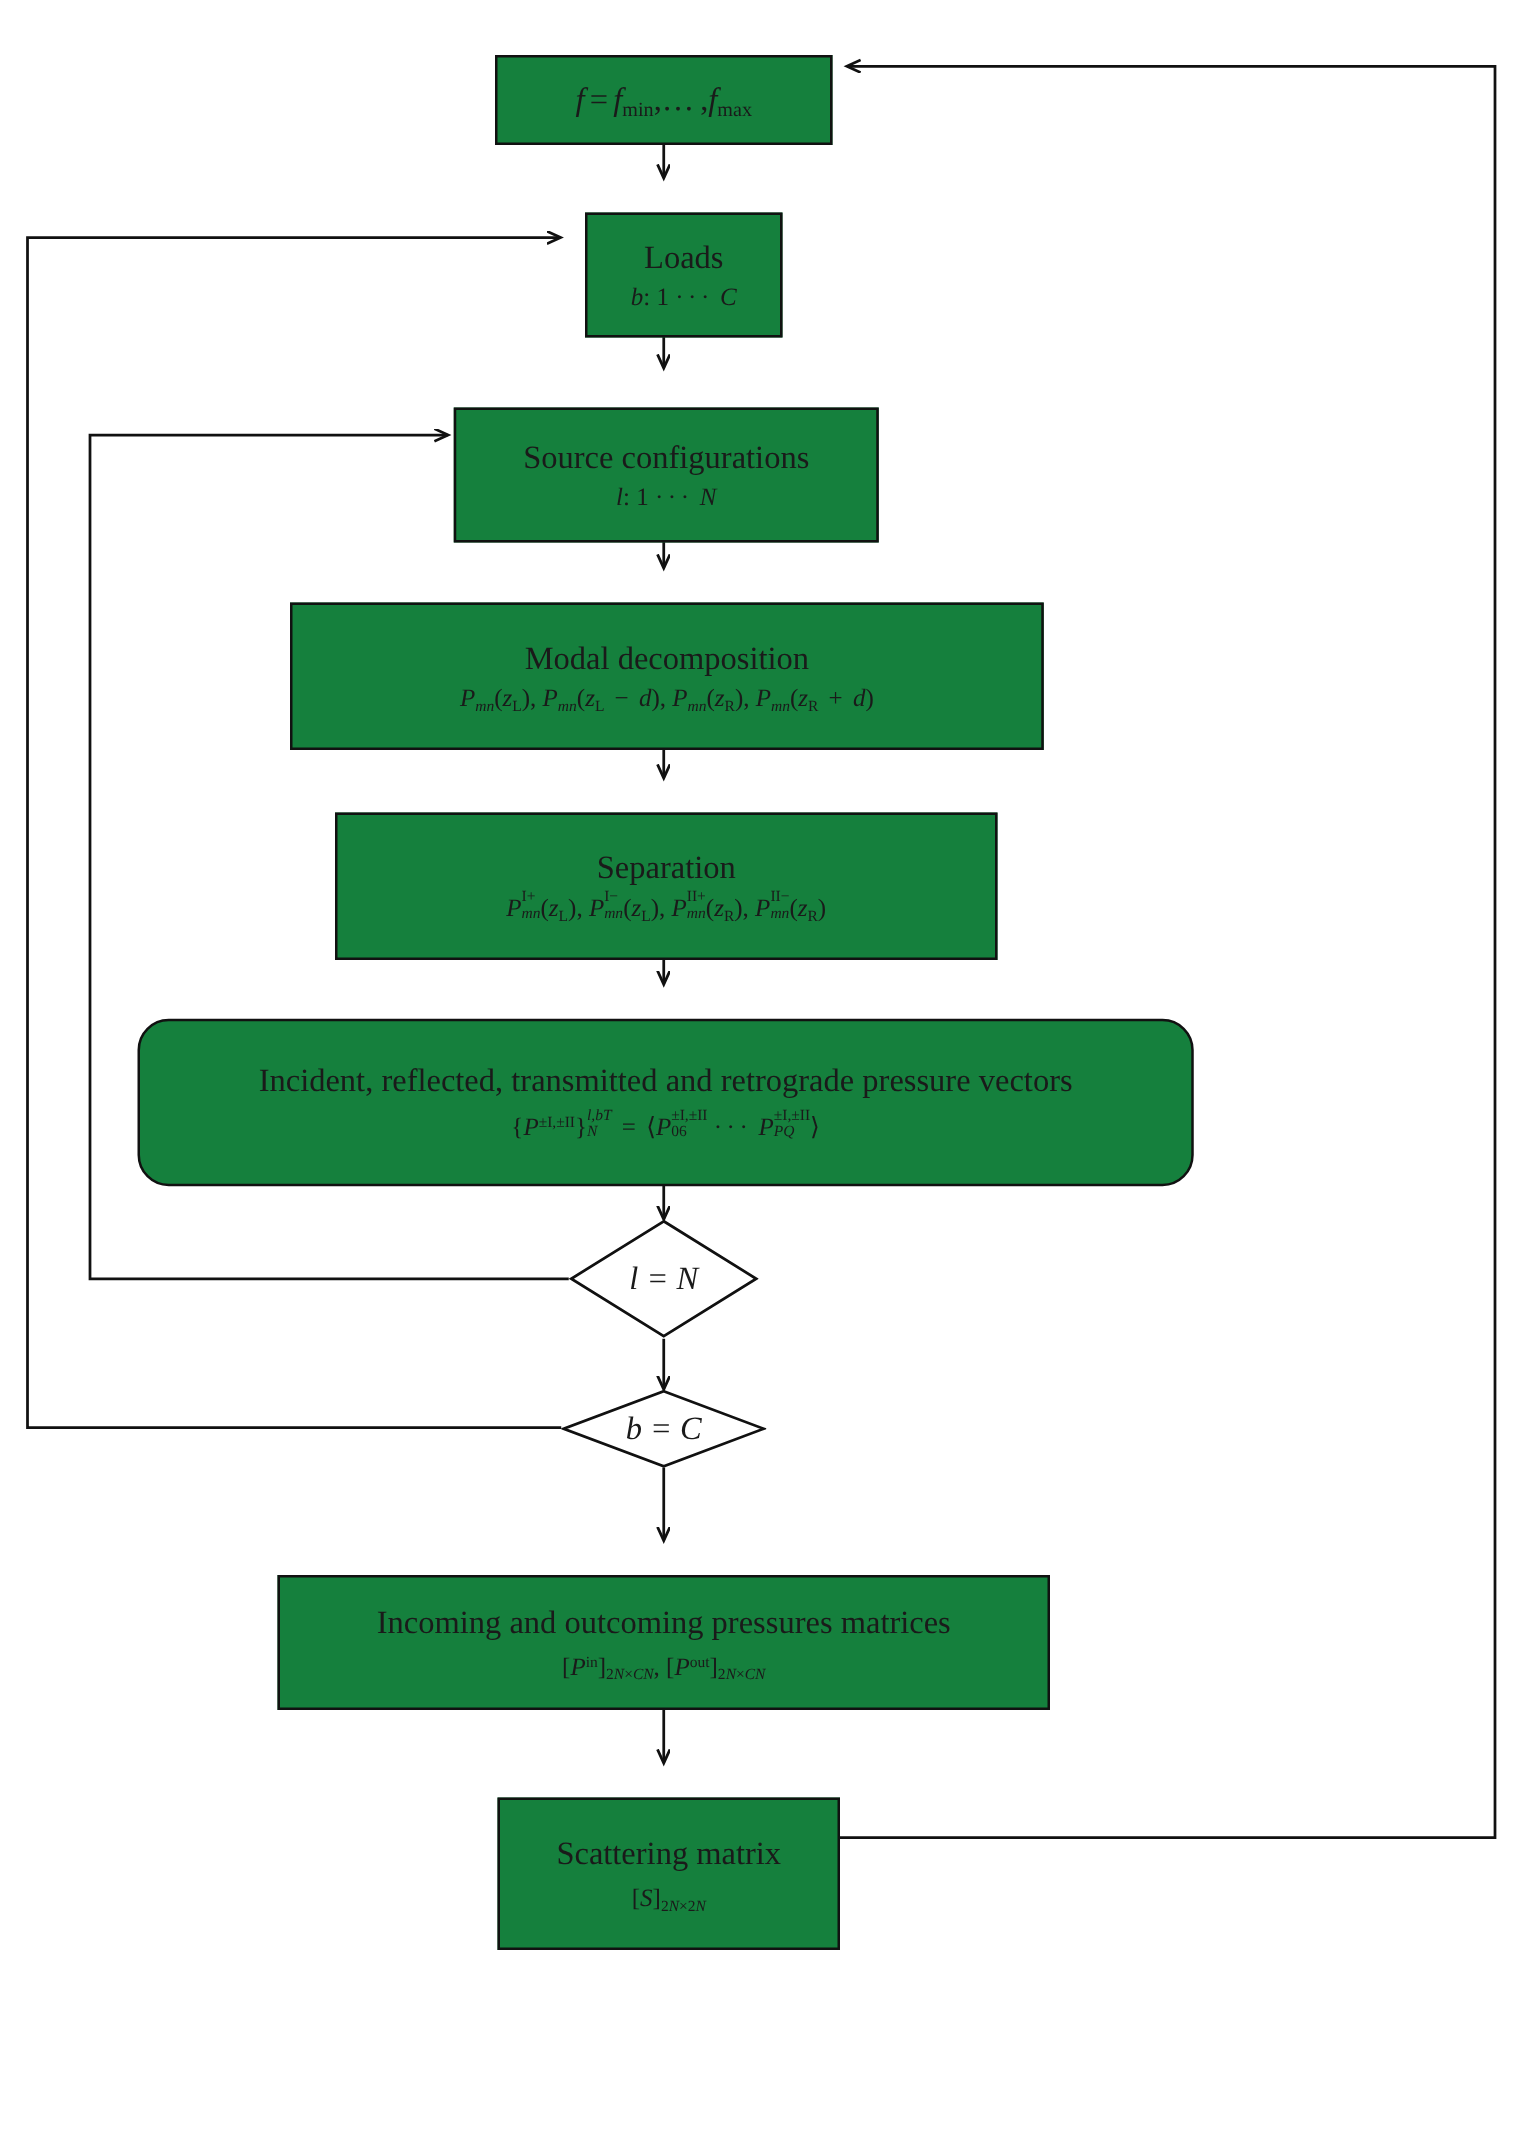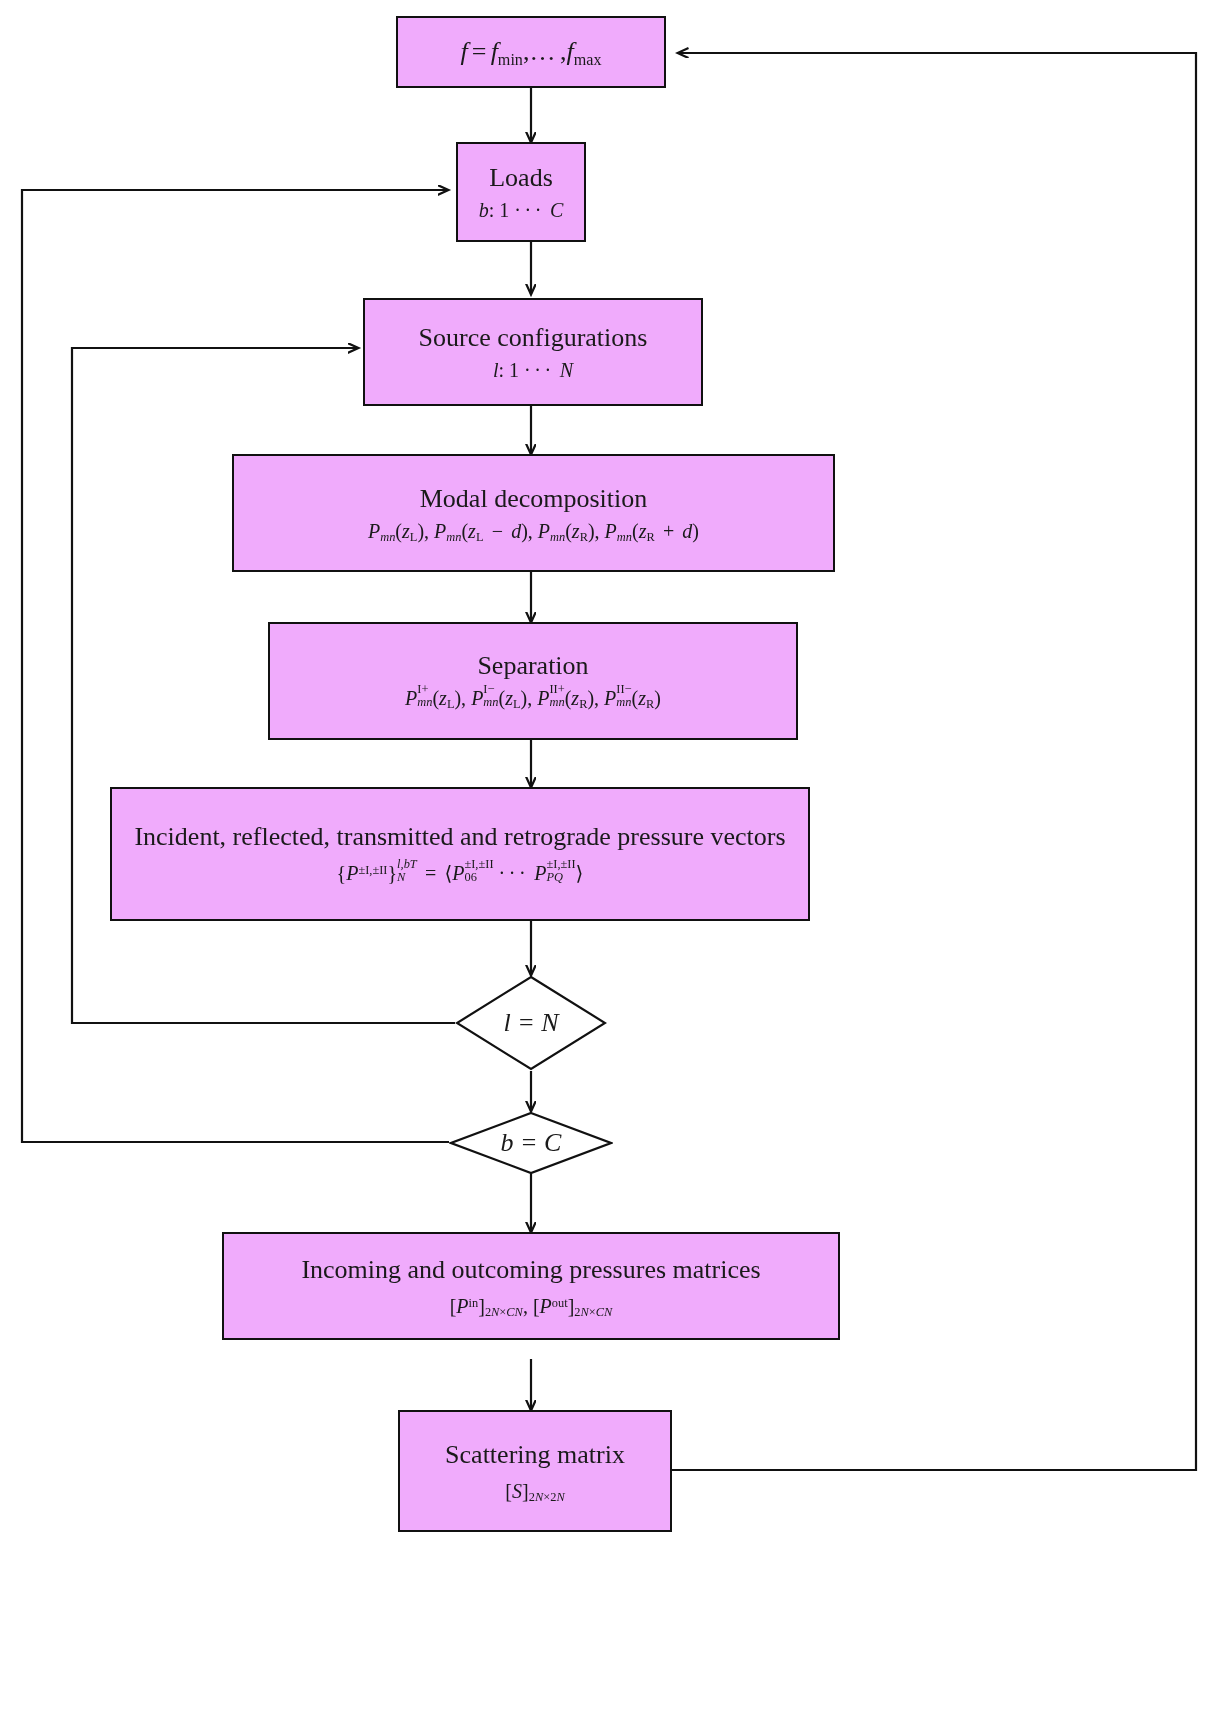--- a/index.html
+++ b/index.html
@@ -22,27 +22,28 @@
     position: absolute;
     left: 0; top: 0;
     width: 1217px;
     height: 1710px;
     pointer-events: none;
   }
   .node {
     position: absolute;
     box-sizing: border-box;
     border: 2px solid #111111;
-    background: #f0abfc;
+    background: #15803d;
     display: flex;
     flex-direction: column;
     align-items: center;
     justify-content: center;
     text-align: center;
     line-height: 1.28;
+    margin-top: 28px;
   }
   .node .l1 {
     font-size: 26px;
     white-space: nowrap;
   }
   .node .l2 {
     font-size: 20px;
     white-space: nowrap;
     margin-top: 4px;
   }
@@ -127,21 +128,21 @@
       <path d="M 672,1470 L 1196,1470 L 1196,53 L 678,53" marker-end="url(#ah)"></path>
     </g>
   </svg>
 
   <div class="node" style="left:396px; top:16px; width:270px; height:72px;">
     <div class="l1">
       <span class="mi">f</span><span class="op">=</span><span class="mi">f</span><sub class="mr">min</sub>,<span class="dots">…</span>,<span class="mi">f</span><sub class="mr">max</sub>
     </div>
   </div>
 
-  <div class="node" style="left:456px; top:142px; width:130px; height:100px;">
+  <div class="node" style="left:468px; top:142px; width:158px; height:100px;">
     <div class="l1">Loads</div>
     <div class="l2">
       <span class="mi">b</span>: 1 <span class="dots">···</span> <span class="mi">C</span>
     </div>
   </div>
 
   <div class="node" style="left:363px; top:298px; width:340px; height:108px;">
     <div class="l1">Source configurations</div>
     <div class="l2">
       <span class="mi">l</span>: 1 <span class="dots">···</span> <span class="mi">N</span>
@@ -161,21 +162,21 @@
   <div class="node" style="left:268px; top:622px; width:530px; height:118px;">
     <div class="l1">Separation</div>
     <div class="l2">
       <span class="mi">P</span><span class="ssup"><span class="up">I+</span><span class="dn">mn</span></span>(<span class="mi">z</span><sub class="mr">L</sub>),
       <span class="mi">P</span><span class="ssup"><span class="up">I−</span><span class="dn">mn</span></span>(<span class="mi">z</span><sub class="mr">L</sub>),
       <span class="mi">P</span><span class="ssup"><span class="up">II+</span><span class="dn">mn</span></span>(<span class="mi">z</span><sub class="mr">R</sub>),
       <span class="mi">P</span><span class="ssup"><span class="up">II−</span><span class="dn">mn</span></span>(<span class="mi">z</span><sub class="mr">R</sub>)
     </div>
   </div>
 
-  <div class="node" style="left:110px; top:787px; width:700px; height:134px;">
+  <div class="node" style="left:110px; top:787px; width:845px; height:134px;border-radius:25px;">
     <div class="l1">Incident, reflected, transmitted and retrograde pressure vectors</div>
     <div class="l2" style="margin-top:8px;">
       {<span class="mi">P</span><sup class="mr">±I,±II</sup>}<span class="ssup"><span class="up" style="font-style:italic;">l,bT</span><span class="dn">N</span></span>
       <span class="op">=</span> ⟨<span class="mi">P</span><span class="ssup"><span class="up">±I,±II</span><span class="dn" style="font-style:normal;">06</span></span>
       <span class="dots">···</span>
       <span class="mi">P</span><span class="ssup"><span class="up">±I,±II</span><span class="dn">PQ</span></span>⟩
     </div>
   </div>
 
   <div class="diamond-wrap" style="left:449px; top:1111px; width:164px; height:64px;">

